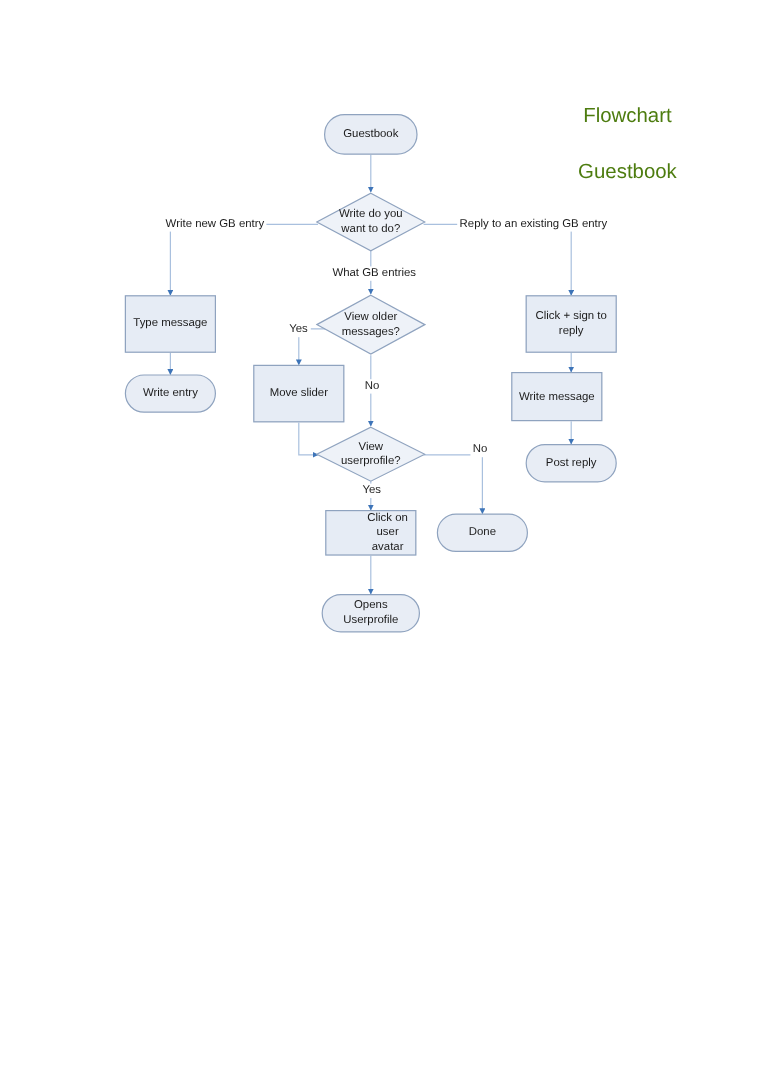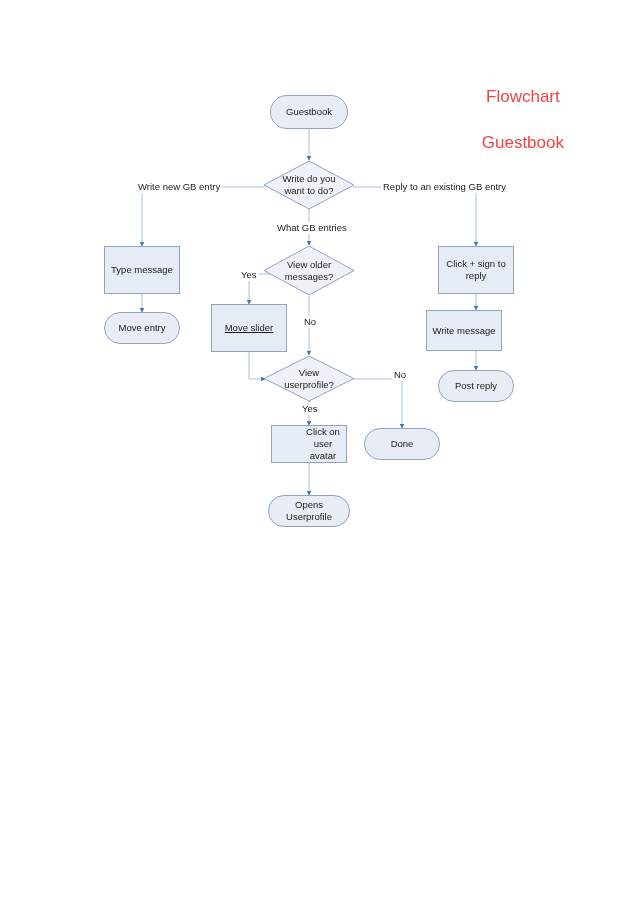--- a/index.html
+++ b/index.html
@@ -86,21 +86,21 @@
     padding: 0 2px;
     white-space: nowrap;
   }
   #title {
     position: absolute;
     right: 74px;
     top: 62px;
     text-align: center;
     font-size: 17px;
     line-height: 23px;
-    color: #ef4444;
+    color: #4d7c0f;
     white-space: pre-line;
   }
 </style>
 </head>
 <body>
 
 <div id="canvas">
 
   <svg id="svg-layer" viewBox="0 0 638 903" xmlns="http://www.w3.org/2000/svg">
     <defs>
@@ -154,32 +154,32 @@
     </svg>
     <div class="dtext">Write do you
 want to do?</div>
   </div>
 
   <div class="node process" style="left:104px; top:246px; width:76px; height:48px;">
     <span class="node-label">Type message</span>
   </div>
 
   <div class="node terminator" style="left:104px; top:312px; width:76px; height:32px;">
-    <span class="node-label">Move entry</span>
+    <span class="node-label">Write entry</span>
   </div>
 
   <div class="diamond" style="left:263px; top:245px; width:92px; height:51px;">
     <svg class="dshape" viewBox="0 0 92 51" preserveAspectRatio="none">
       <polygon points="46,1 91,25.5 46,50 1,25.5" fill="#eef2f8" stroke="#8fa3bf" stroke-width="1"></polygon>
     </svg>
     <div class="dtext">View older
 messages?</div>
   </div>
 
-  <div class="node process" style="left:211px; top:304px; width:76px; height:48px;text-decoration:underline;">
+  <div class="node process" style="left:211px; top:304px; width:76px; height:48px;">
     <span class="node-label">Move slider</span>
   </div>
 
   <div class="diamond" style="left:263px; top:355px; width:92px; height:47px;">
     <svg class="dshape" viewBox="0 0 92 47" preserveAspectRatio="none">
       <polygon points="46,1 91,23.5 46,46 1,23.5" fill="#eef2f8" stroke="#8fa3bf" stroke-width="1"></polygon>
     </svg>
     <div class="dtext">View
 userprofile?</div>
   </div>

